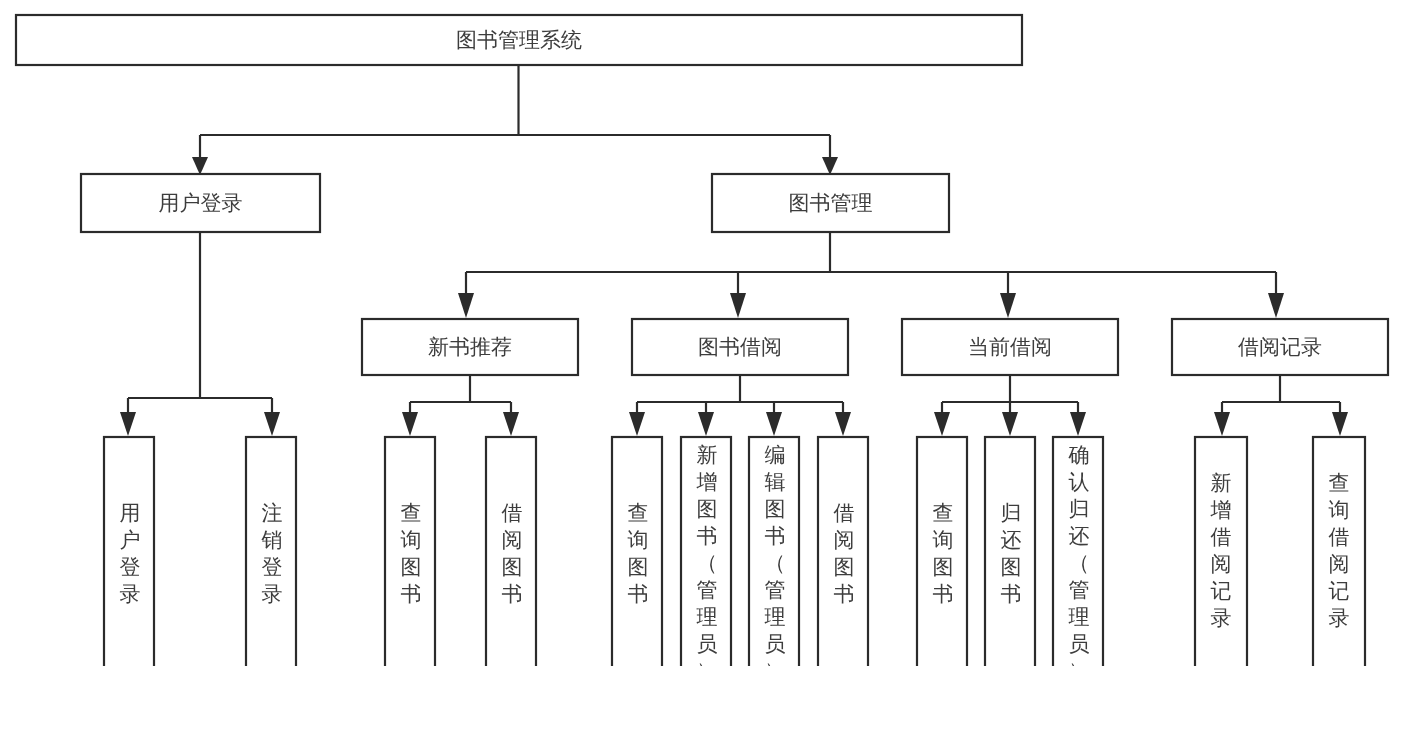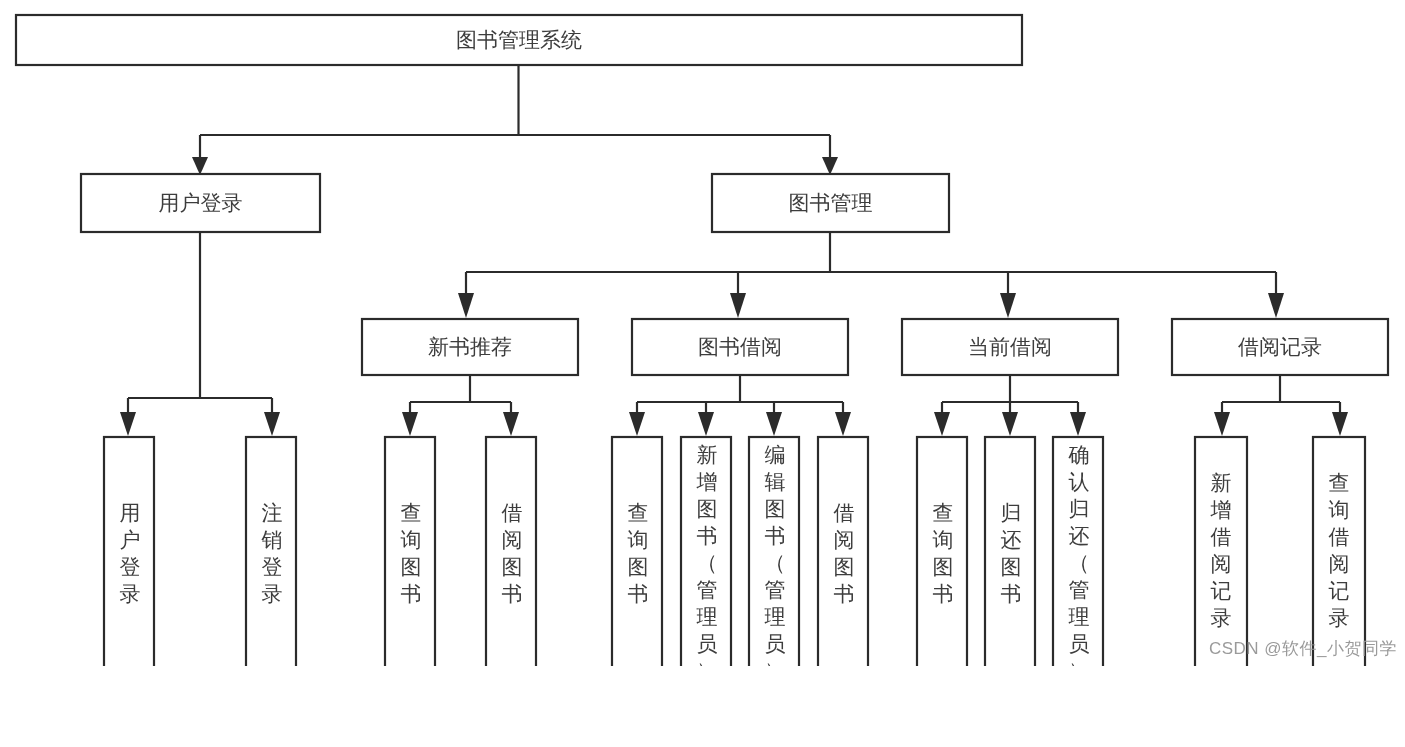--- a/index.html
+++ b/index.html
@@ -228,15 +228,14 @@
       <rect class="node-box" x="1195" y="437" width="52" height="296"></rect>
       <text class="node-label-v" x="1221" y="490"><tspan x="1221" dy="0">新</tspan><tspan x="1221" dy="27">增</tspan><tspan x="1221" dy="27">借</tspan><tspan x="1221" dy="27">阅</tspan><tspan x="1221" dy="27">记</tspan><tspan x="1221" dy="27">录</tspan></text>
     </g>
     <g>
       <rect class="node-box" x="1313" y="437" width="52" height="296"></rect>
       <text class="node-label-v" x="1339" y="490"><tspan x="1339" dy="0">查</tspan><tspan x="1339" dy="27">询</tspan><tspan x="1339" dy="27">借</tspan><tspan x="1339" dy="27">阅</tspan><tspan x="1339" dy="27">记</tspan><tspan x="1339" dy="27">录</tspan></text>
     </g>
 
   </svg>
 
-  <div class="watermark">CSDN @软件_小贺同学</div>
 
 </div>
 
 </body></html>

